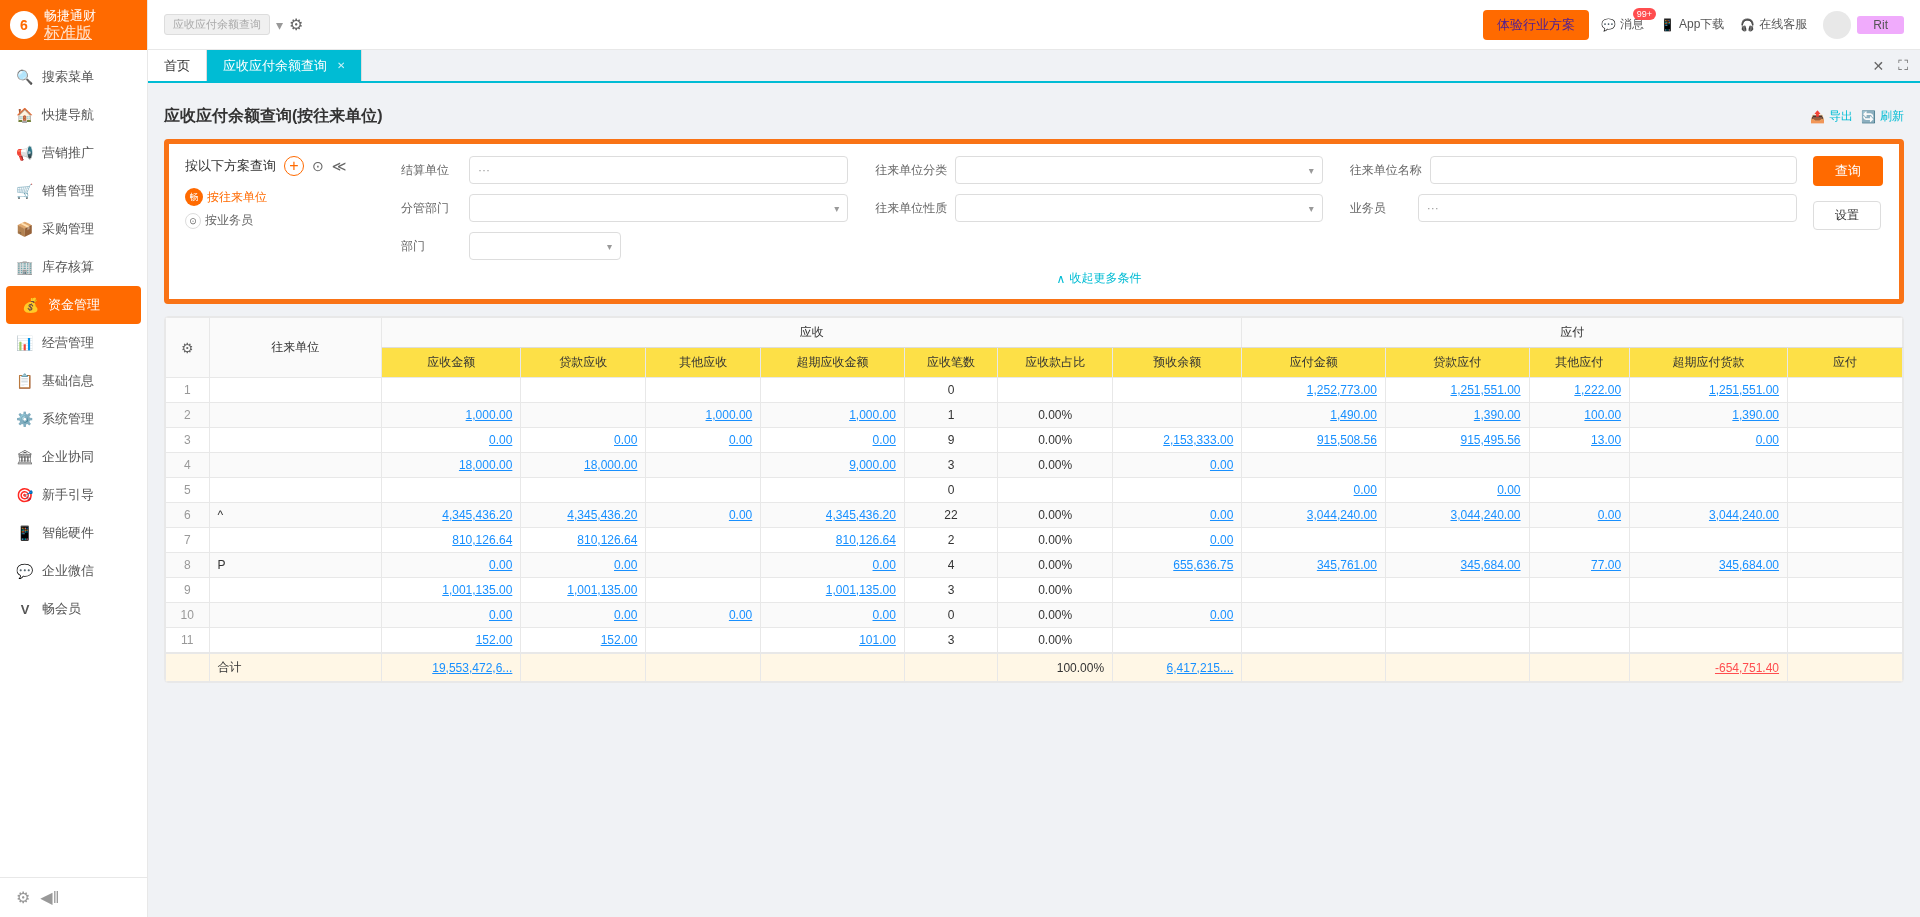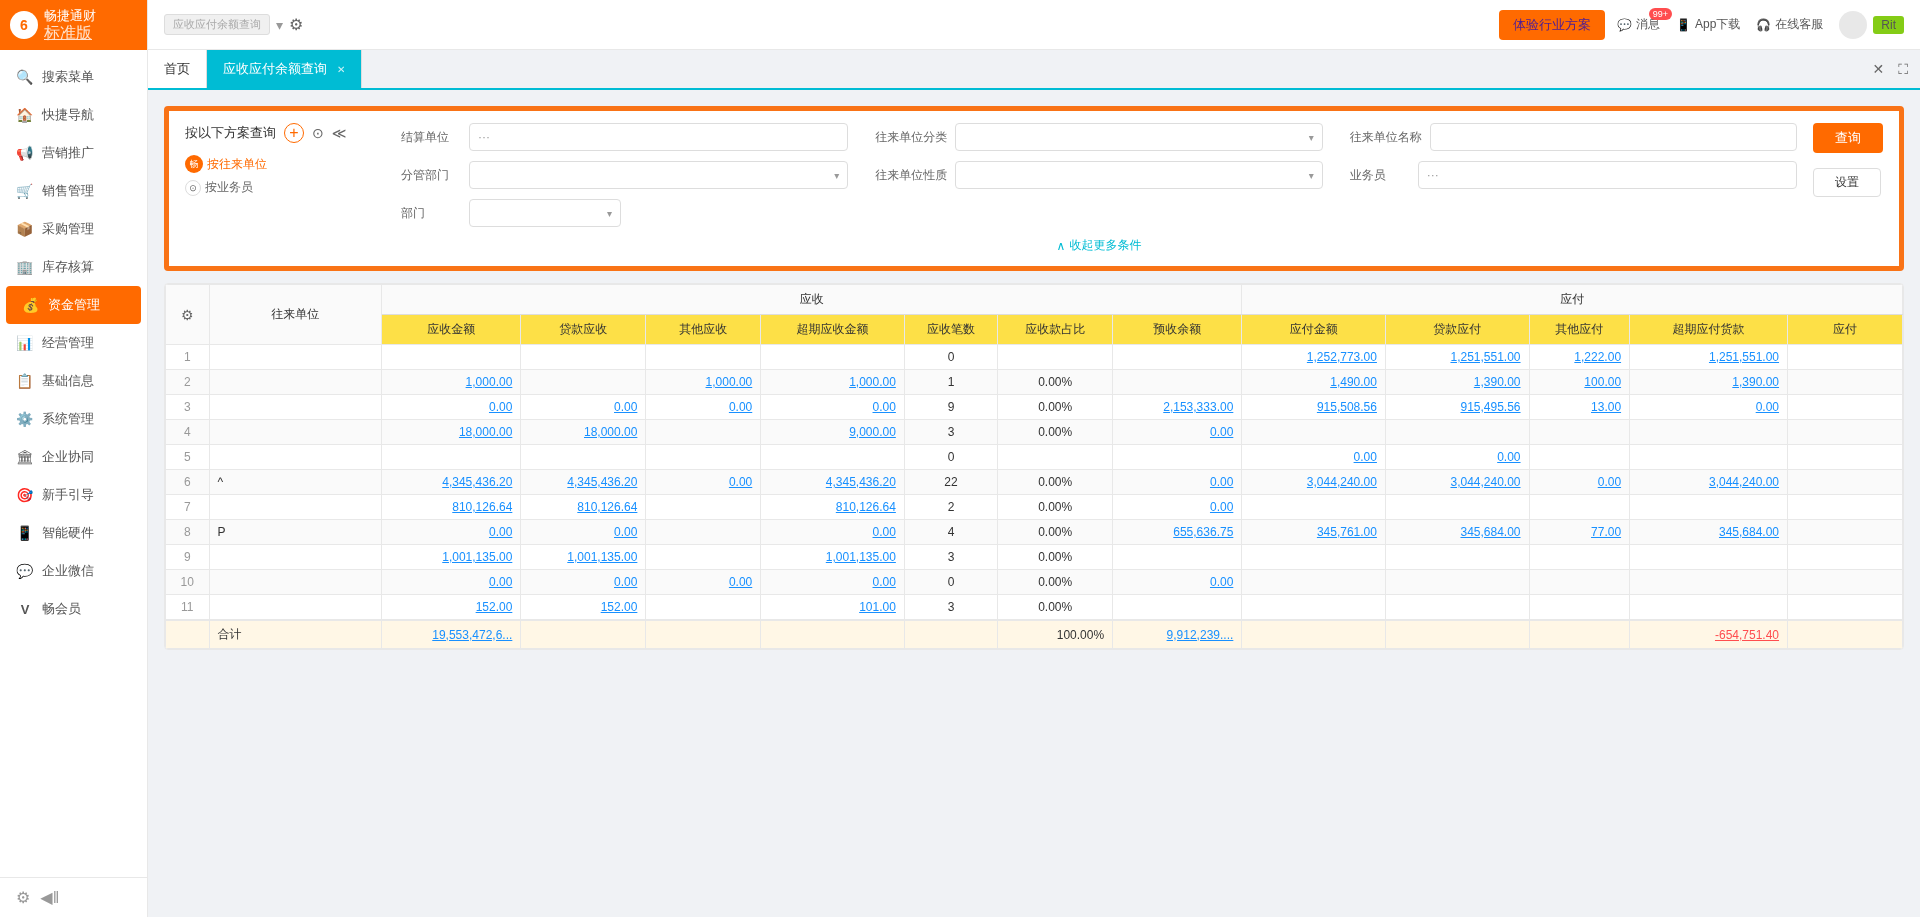--- a/index.html
+++ b/index.html
@@ -34,25 +34,25 @@
     .header-breadcrumb { display: flex; align-items: center; gap: 6px; flex: 1; }
     .header-settings { color: #666; font-size: 16px; cursor: pointer; }
     .header-promo-btn {
       background: #ff6a00; color: #4c1d95; border: none; border-radius: 4px; padding: 6px 14px; font-size: 13px; cursor: pointer;
     }
     .header-right { display: flex; align-items: center; gap: 16px; margin-left: auto; }
     .header-right-item { display: flex; align-items: center; gap: 4px; color: #555; cursor: pointer; font-size: 12px; position: relative; }
     .badge { position: absolute; top: -8px; right: -12px; background: #ff4d4f; color: #fff; border-radius: 10px; font-size: 9px; padding: 1px 4px; }
     .header-avatar { width: 28px; height: 28px; background: #e8e8e8; border-radius: 50%; }
     .user-info { display: flex; align-items: center; gap: 6px; }
-    .user-text { font-size: 12px; color: #555; background: #84cc16; padding: 2px 8px; border-radius: 3px; }
+    .user-text { font-size: 12px; color: #555; background: #f0abfc; padding: 2px 16px; border-radius: 3px; }
 
     
     .tab-bar {
-      position: fixed; left: 148px; top: 50px; right: 0; height: 40px;
+      position: fixed; left: 148px; top: 50px; right: 0; height: 33px;
       background: #f0f2f5; display: flex; align-items: stretch; border-bottom: 2px solid #00bcd4; z-index: 98;
     }
     .tab-item {
       display: flex; align-items: center; padding: 0 16px; cursor: pointer; font-size: 13px; gap: 6px;
       border-right: 1px solid #ddd;
     }
     .tab-item.home { background: #fff; color: #333; }
     .tab-item.active { background: #00bcd4; color: #fff; }
     .tab-close { color: #999; font-size: 10px; cursor: pointer; margin-left: 4px; }
     .tab-item.active .tab-close { color: rgba(255,255,255,0.8); }
@@ -250,20 +250,33 @@
     <span class="tab-close">✕</span>
   </div>
   <div style="margin-left:auto; display:flex; align-items:center; padding: 0 8px; gap: 6px;">
     <span class="window-btn" style="font-size:14px;">✕</span>
     <span class="window-btn" style="font-size:14px;">⛶</span>
   </div>
 </div>
 
 <div class="main-content">
 
+  <div class="page-header">
+    <h2 class="page-title">应收应付余额查询(按往来单位)</h2>
+    <div class="page-actions">
+      <div class="action-btn">
+        <span>📤</span>
+        <span>导出</span>
+      </div>
+      <div class="action-btn">
+        <span>🔄</span>
+        <span>刷新</span>
+      </div>
+    </div>
+  </div>
 
   <div class="filter-panel">
     <div style="display:flex; gap:16px; align-items:flex-start;">
       <div style="min-width:200px;">
         <div class="filter-header">
           <span class="filter-label">按以下方案查询</span>
           <span class="filter-add-btn">+</span>
           <span class="filter-settings-btn">⊙</span>
           <span class="filter-expand-btn">≪</span>
         </div>
@@ -554,21 +567,21 @@
             </tr>
             <tr class="total-row">
               <td></td>
               <td style="text-align: left;">合计</td>
               <td><span class="cell-link">19,553,472,6...</span></td>
               <td></td>
               <td></td>
               <td></td>
               <td></td>
               <td>100.00%</td>
-              <td><span class="cell-link">9,912,239....</span></td>
+              <td><span class="cell-link">6,417,215....</span></td>
               <td></td>
               <td></td>
               <td></td>
               <td style="color: rgb(255, 77, 79); text-decoration: underline; cursor: pointer;">-654,751.40</td>
               <td></td>
             </tr>
           </tbody>
       </table>
     </div>
   </div>

